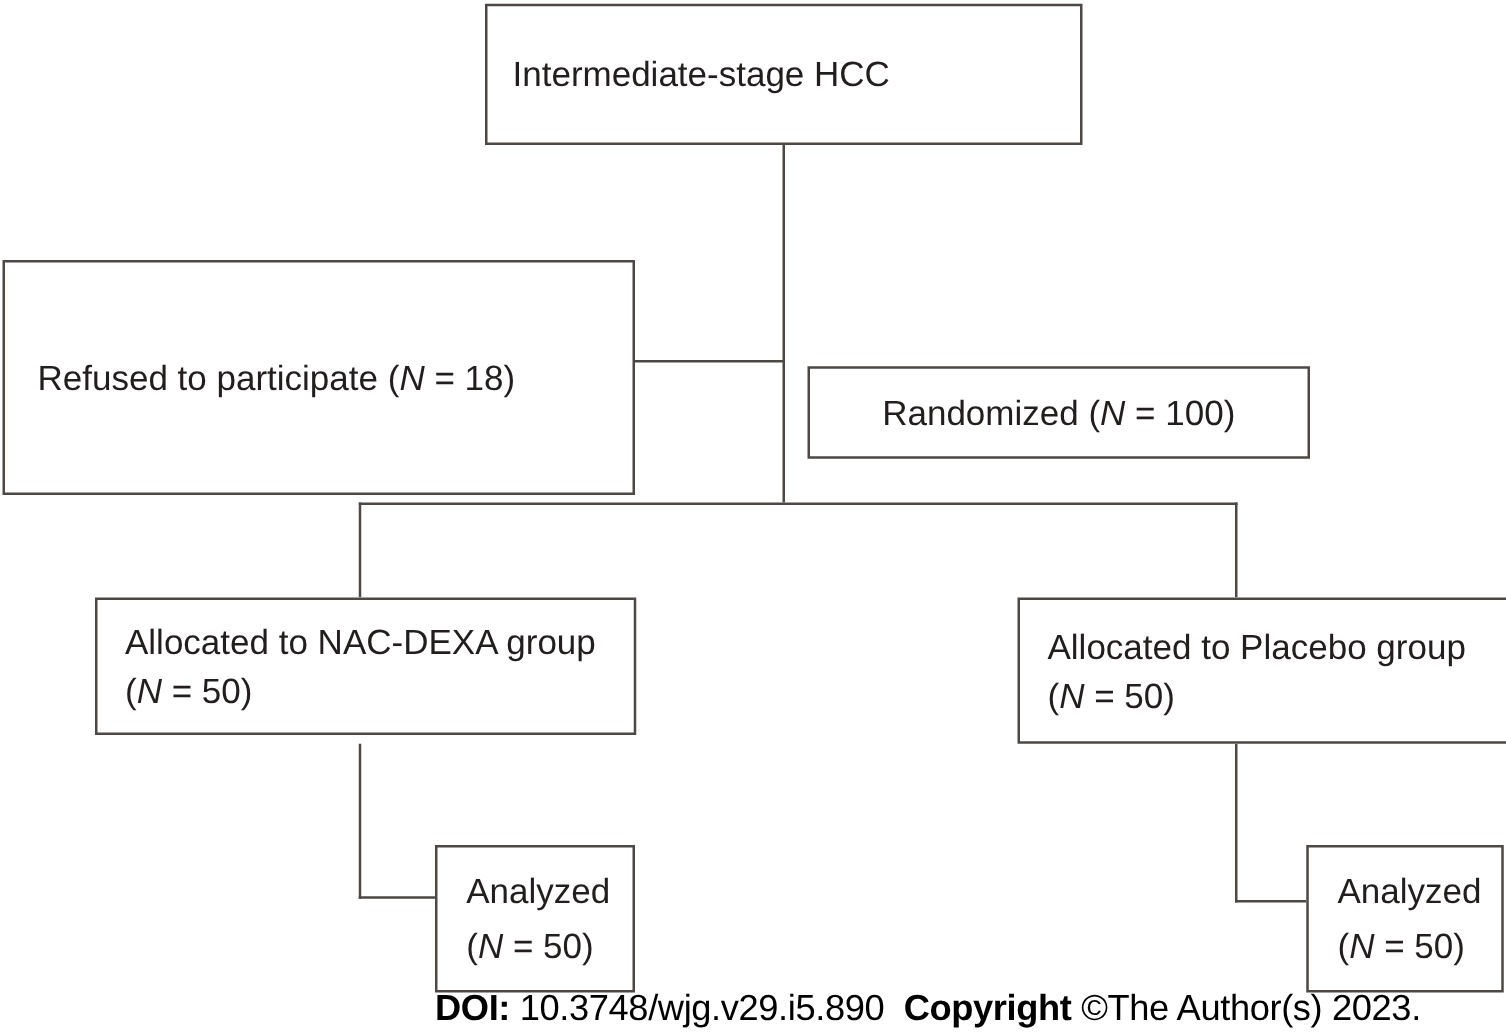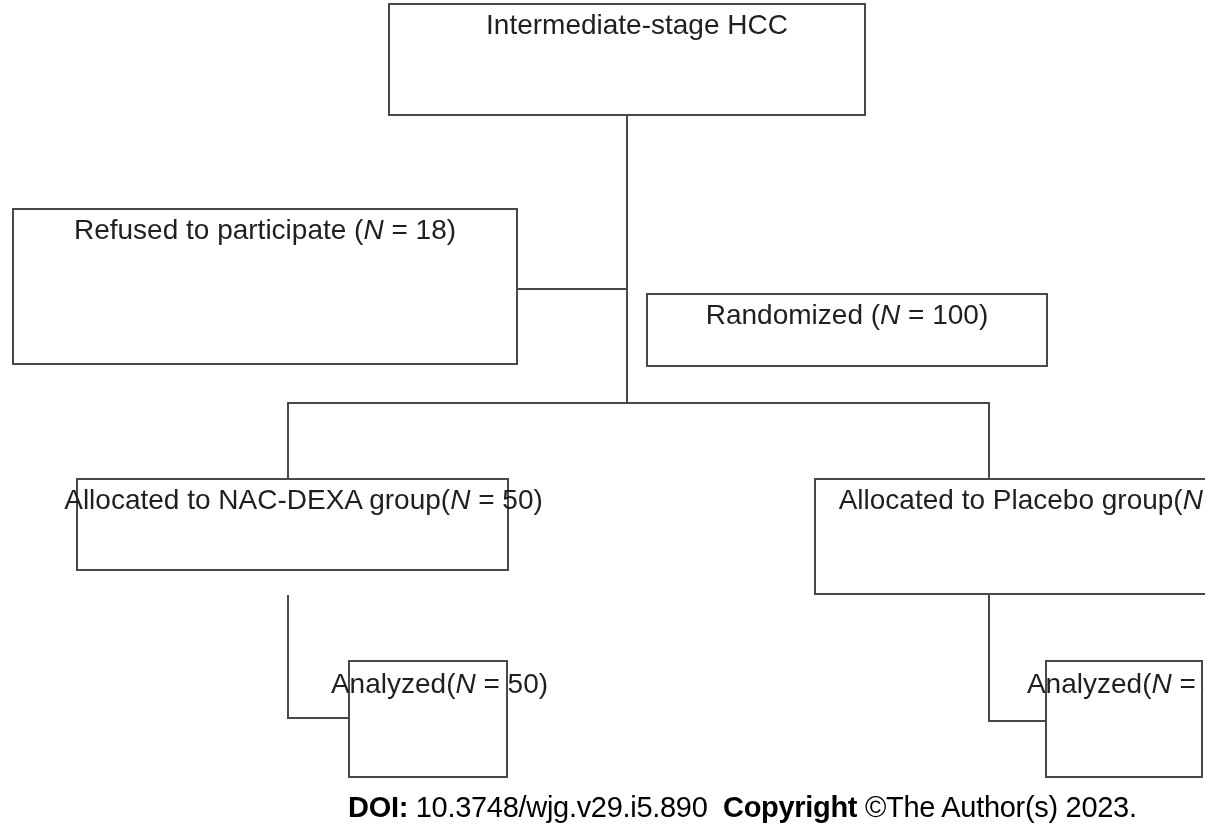--- a/index.html
+++ b/index.html
@@ -19,34 +19,35 @@
   .conn {
     position: absolute;
     background: #4d4845;
   }
   .flowbox {
     position: absolute;
     box-sizing: border-box;
     border: 2px solid #4d4845;
     background: #ffffff;
     display: flex;
+    flex-direction: column;
     justify-content: center;
     font-size: 28px;
     line-height: 39px;
     white-space: nowrap;
   }
   .flowbox .line { white-space: nowrap; }
   .nit { font-style: italic; }
 
   .box-top        { left: 388px; top: 3px;   width: 478px; height: 113px; padding-left: 20px; }
-  .box-exclusion  { left: 12px;   top: 208px; width: 506px; height: 157px; }
+  .box-exclusion  { left: 2px;   top: 208px; width: 506px; height: 188px; padding-left: 26px; }
   .box-randomized { left: 646px; top: 293px; width: 402px; height: 74px;  text-align: center; }
-  .box-alloc-left { left: 76px;  top: 478px; width: 433px; height: 93px; padding-left: 22px; }
+  .box-alloc-left { left: 76px;  top: 478px; width: 433px; height: 110px; padding-left: 22px; }
   .box-alloc-right{ left: 814px; top: 478px; width: 464px; height: 117px; padding-left: 22px; }
-  .box-analyzed   { line-height: 44px; }
+  .box-analyzed   { line-height: 44px; margin-top: 16px; }
   .box-analyzed-left  { left: 348px;  top: 660px; width: 160px; height: 118px; padding-left: 23px; }
   .box-analyzed-right { left: 1045px; top: 660px; width: 158px; height: 118px; padding-left: 23px; }
 
   .conn-top-vertical        { left: 626px; top: 116px; width: 2px;  height: 286px; }
   .conn-exclusion           { left: 508px; top: 288px; width: 120px; height: 2px; }
   .conn-branch              { left: 287px; top: 402px; width: 703px; height: 2px; }
   .conn-left-drop           { left: 287px; top: 402px; width: 2px;  height: 76px; }
   .conn-right-drop          { left: 988px; top: 402px; width: 2px;  height: 76px; }
   .conn-left-analyzed-vert  { left: 287px; top: 595px; width: 2px;  height: 124px; }
   .conn-left-analyzed-horiz { left: 287px; top: 717px; width: 61px; height: 2px; }

